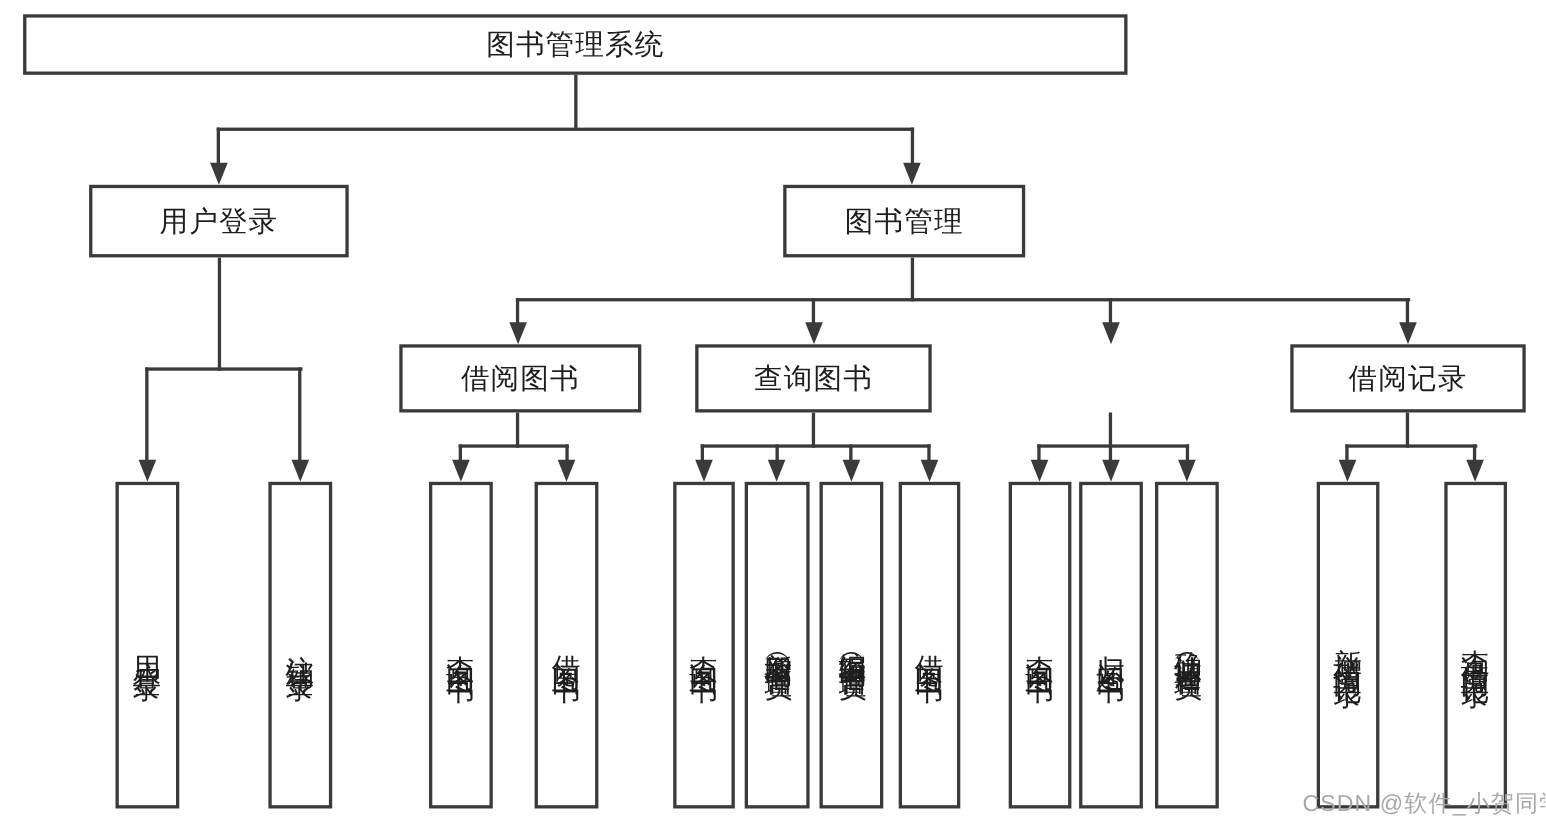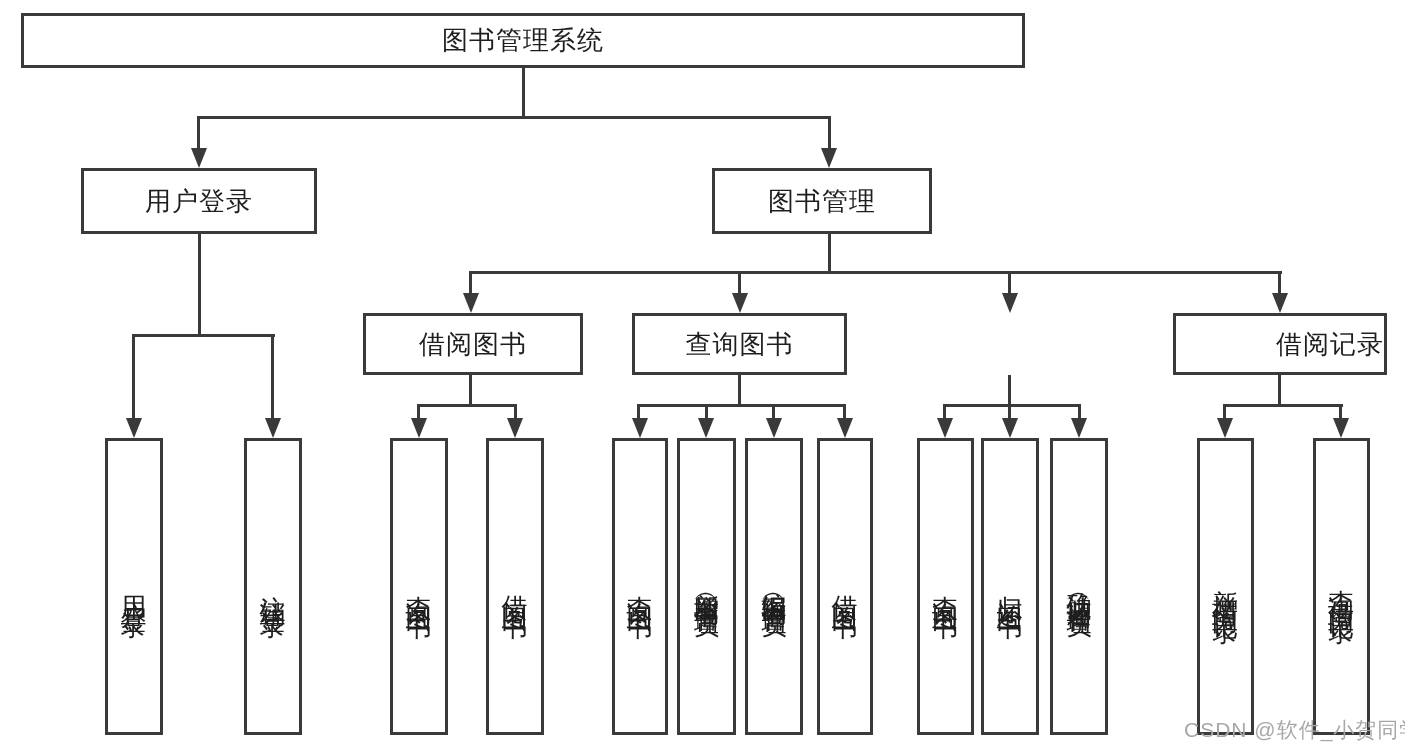--- a/index.html
+++ b/index.html
@@ -105,21 +105,21 @@
   <div class="box" style="left:712px; top:168px; width:220px; height:66px;">
     <span class="hl">图书管理</span>
   </div>
 
   <div class="box" style="left:363px; top:313px; width:220px; height:62px;">
     <span class="hl">借阅图书</span>
   </div>
   <div class="box" style="left:632px; top:313px; width:215px; height:62px;">
     <span class="hl">查询图书</span>
   </div>
-  <div class="box" style="left:1173px; top:313px; width:214px; height:62px;justify-content:flex-end;">
+  <div class="box" style="left:1173px; top:313px; width:214px; height:62px;">
     <span class="hl">借阅记录</span>
   </div>
 
   <div class="box" style="left:105px; top:438px; width:58px; height:297px;">
     <span class="v">用户登录</span>
   </div>
   <div class="box" style="left:244px; top:438px; width:58px; height:297px;">
     <span class="v">注销登录</span>
   </div>
 

